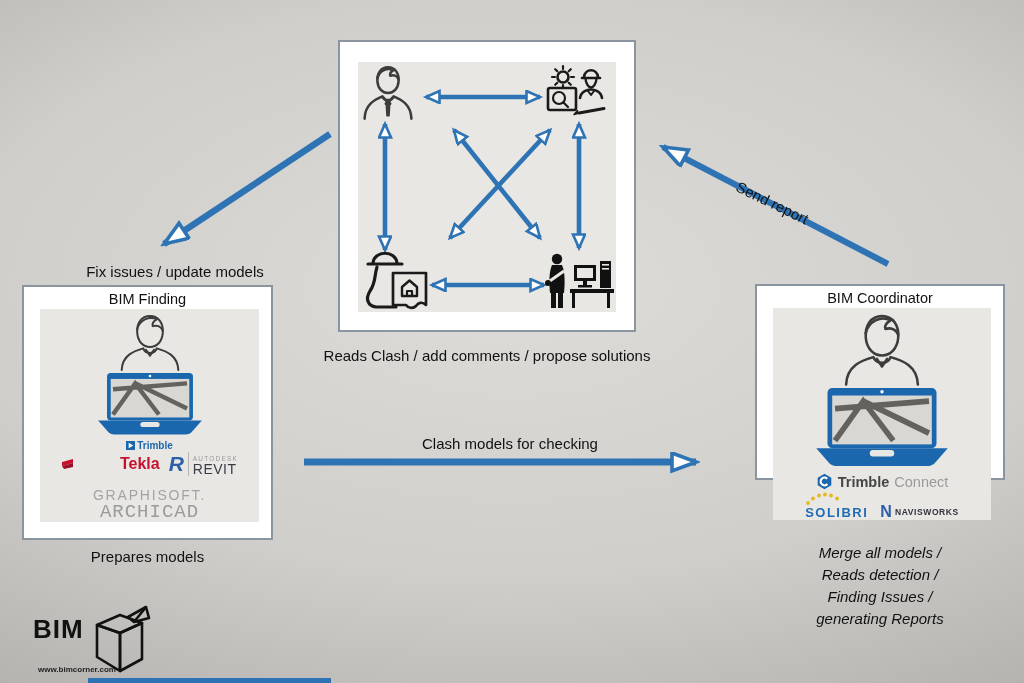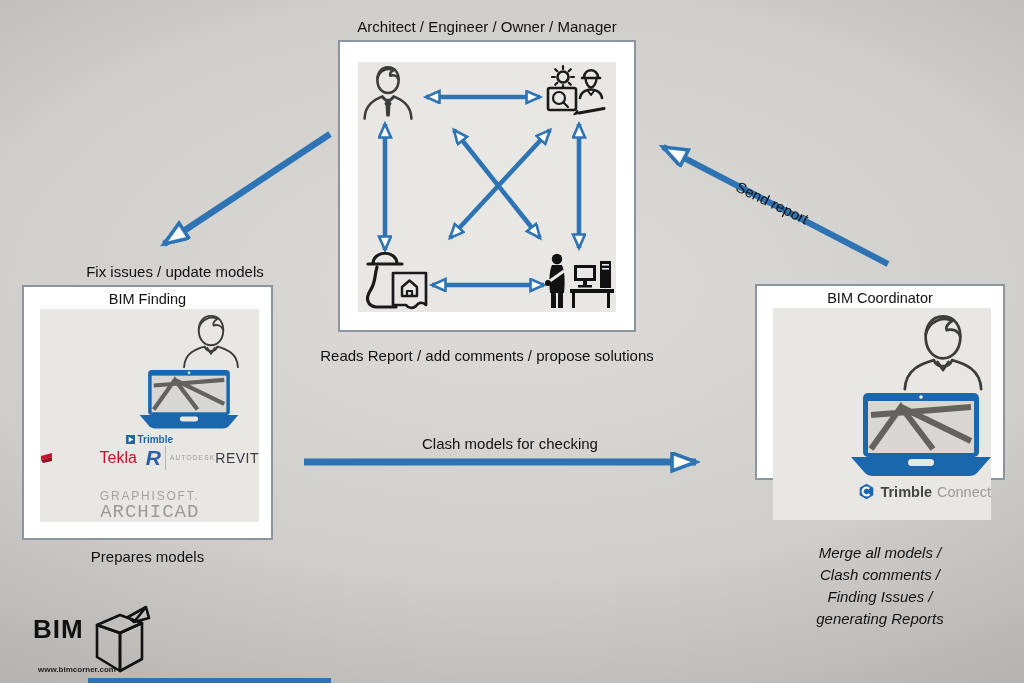--- a/index.html
+++ b/index.html
@@ -6,36 +6,36 @@
   .stage{
     position:relative;width:1024px;height:683px;overflow:hidden;
     font-family:"Liberation Sans",sans-serif;color:#151515;
     background:radial-gradient(ellipse 120% 95% at 50% 42%, #dddcd9 0%, #cfcecb 45%, #b2b1ae 76%, #969694 100%);
   }
   .abs{position:absolute;}
   .lbl{font-size:15px;color:#111;text-align:center;line-height:20px;}
   .white-box{position:absolute;background:#fff;border:2px solid #8b95a0;box-sizing:border-box;}
   .box-title{position:absolute;top:4px;left:0;right:0;text-align:center;font-size:14.5px;color:#111;}
   .panel{position:absolute;background:#e8e7e4;}
-  .side-panel{display:flex;flex-direction:column;align-items:flex-end;}
+  .side-panel{display:flex;flex-direction:column;align-items:center;}
   svg{display:block;}
   .line-ico{stroke:#3c3c3c;fill:none;stroke-linecap:round;stroke-linejoin:round;}
   
   .logo-col{display:flex;flex-direction:column;align-items:center;margin-top:3px;}
   .trimble-sm{display:flex;align-items:center;gap:2px;font-size:10px;font-weight:bold;color:#1b67ae;}
   .row2{display:flex;align-items:center;gap:9px;margin-top:1px;}
   .tekla-wrap{display:flex;align-items:center;gap:3px;}
-  .tekla-txt{font-size:16px;font-weight:normal;color:#c8102e;margin-left:39px;}
+  .tekla-txt{font-size:16px;font-weight:bold;color:#c8102e;margin-left:39px;}
   .revit-wrap{display:flex;align-items:center;gap:4px;}
   .revit-r{font-size:21px;font-weight:bold;font-style:italic;color:#2b5fa8;line-height:20px;}
   .vdiv{width:1px;height:24px;background:#b5b5b5;}
-  .adsk-stack{display:flex;align-items:flex-start;line-height:10px;}
+  .adsk-stack{display:flex;flex-direction:column;align-items:flex-start;line-height:10px;}
   .autodesk{font-size:6.5px;color:#9a9a9a;letter-spacing:1.2px;}
   .revit-txt{font-size:14px;color:#3b3b46;letter-spacing:.5px;}
-  .graphisoft{font-size:12px;color:#a3a3a3;letter-spacing:1.8px;margin-top:19px;}
+  .graphisoft{font-size:14px;color:#a3a3a3;letter-spacing:1.8px;margin-top:11px;}
   .archicad{font-size:19px;color:#9b9b9b;letter-spacing:1px;line-height:19px;font-family:Liberation Mono, monospace;}
   
   .tc-row{display:flex;align-items:center;gap:5px;margin-top:4px;}
   .tc-trimble{font-size:14.5px;font-weight:bold;color:#454545;}
   .tc-connect{font-size:14.5px;color:#9a9a9a;}
   .row-sn{display:flex;align-items:flex-end;gap:12px;margin-top:2px;}
   .solibri-wrap{display:flex;flex-direction:column;align-items:flex-start;}
   .solibri-txt{font-size:13px;font-weight:bold;color:#1f6cb5;letter-spacing:1.5px;}
   .navis-wrap{display:flex;align-items:center;gap:3px;padding-bottom:1px;}
   .navis-n{font-size:16px;font-weight:bold;color:#2f5da8;line-height:14px;}
@@ -55,21 +55,20 @@
     <defs>
       <marker id="ah-net" markerWidth="20" markerHeight="18" refX="15" refY="7" orient="auto-start-reverse" markerUnits="userSpaceOnUse">
         <path d="M1.5,1 L15,7 L1.5,13 Z" fill="#ffffff" stroke="#2e74b4" stroke-width="2.6"></path>
       </marker>
       <marker id="ah-big" markerWidth="30" markerHeight="26" refX="26" refY="10" orient="auto" markerUnits="userSpaceOnUse">
         <path d="M2,1 L26,10 L2,19 Z" fill="#ffffff" stroke="#2e74b4" stroke-width="3.6"></path>
       </marker>
     </defs>
   </svg>
 
-  <div class="abs lbl" style="left:287px;top:17px;width:400px;">Architect / Engineer / Owner / Manager</div>
 
   <div class="white-box" style="left:338px;top:40px;width:298px;height:292px;">
     <div class="panel" style="left:18px;top:20px;width:258px;height:250px;">
 
       <svg class="abs" style="left:0;top:0;" width="258" height="250" viewBox="0 0 258 250">
         <g stroke="#2e74b4" stroke-width="4.6">
           <line x1="68" y1="35" x2="182" y2="35" marker-start="url(#ah-net)" marker-end="url(#ah-net)"></line>
           <line x1="74" y1="223" x2="186" y2="223" marker-start="url(#ah-net)" marker-end="url(#ah-net)"></line>
           <line x1="27" y1="62" x2="27" y2="188" marker-start="url(#ah-net)" marker-end="url(#ah-net)"></line>
           <line x1="221" y1="62" x2="221" y2="186" marker-start="url(#ah-net)" marker-end="url(#ah-net)"></line>
@@ -142,21 +141,21 @@
         </g>
         <rect x="33" y="16" width="16" height="10" fill="#e8e7e4"></rect>
         <rect x="58" y="12" width="7" height="1.6" fill="#e8e7e4"></rect>
         <rect x="58" y="16" width="7" height="1.6" fill="#e8e7e4"></rect>
         <line x1="3" y1="31" x2="20" y2="19" stroke="#e8e7e4" stroke-width="3"></line>
         <circle cx="4" cy="31" r="3" fill="#111"></circle>
       </svg>
     </div>
   </div>
 
-  <div class="abs lbl" style="left:287px;top:346px;width:400px;">Reads Report / add comments / propose solutions</div>
+  <div class="abs lbl" style="left:287px;top:346px;width:400px;">Reads Clash / add comments / propose solutions</div>
 
   <svg class="abs" style="left:140px;top:122px;" width="200" height="142">
     <line x1="190" y1="12" x2="24" y2="122" stroke="#2e74b4" stroke-width="6.5" marker-end="url(#ah-big)"></line>
   </svg>
   <div class="abs lbl" style="left:30px;top:262px;width:290px;">Fix issues / update models</div>
 
   <svg class="abs" style="left:645px;top:133px;" width="250" height="140">
     <line x1="243" y1="131" x2="18" y2="14" stroke="#2e74b4" stroke-width="6.2" marker-end="url(#ah-big)"></line>
   </svg>
   <div class="abs lbl send-report-lbl" style="left:737px;top:176px;">Send report</div>
@@ -237,26 +236,45 @@
         <rect x="57" y="66" width="26" height="7" rx="3.5" fill="#e8e7e4"></rect>
       </svg>
       <div class="tc-row">
         <svg width="17" height="17" viewBox="0 0 20 20">
           <polygon points="10,1 18,5.5 18,14.5 10,19 2,14.5 2,5.5" fill="#1b67ae"></polygon>
           <circle cx="10" cy="10" r="4.5" stroke="#fff" stroke-width="2.6" fill="none" stroke-dasharray="21 8" transform="rotate(40 10 10)"></circle>
         </svg>
         <span class="tc-trimble">Trimble</span>
         <span class="tc-connect">Connect</span>
       </div>
+      <div class="row-sn">
+        <div class="solibri-wrap">
+          <svg width="38" height="13" viewBox="0 0 38 13">
+            <g fill="#e3b920">
+              <circle cx="3" cy="11" r="1.9"></circle>
+                <circle cx="8" cy="6.5" r="1.9"></circle>
+                <circle cx="14" cy="3.5" r="1.9"></circle>
+              <circle cx="20" cy="2.5" r="1.9"></circle>
+                <circle cx="26" cy="3.5" r="1.9"></circle>
+                <circle cx="32" cy="6.5" r="1.9"></circle>
+            </g>
+          </svg>
+          <span class="solibri-txt">SOLIBRI</span>
+        </div>
+        <div class="navis-wrap">
+          <span class="navis-n">N</span>
+          <span class="navis-txt">NAVISWORKS</span>
+        </div>
+      </div>
     </div>
   </div>
 
   <div class="abs lbl" style="left:752px;top:542px;width:256px;line-height:22px;font-style:italic;">
     <div>Merge all models /</div>
-    <div>Clash comments /</div>
+    <div>Reads detection /</div>
     <div>Finding Issues /</div>
     <div>generating Reports</div>
   </div>
 
   <div class="abs brand-bim" style="left:33px;top:614px;">BIM</div>
   <div class="abs brand-corner" style="left:4px;top:656px;margin-top:48px;">Corner</div>
   <div class="abs brand-url" style="left:38px;top:665px;">www.bimcorner.com</div>
   <svg class="abs" style="left:88px;top:603px;" width="64" height="74" viewBox="0 0 64 74">
     <g stroke="#111" stroke-width="2.6" fill="none" stroke-linejoin="round">
       <polygon points="9,22 32,12 54,20 32,30"></polygon>

